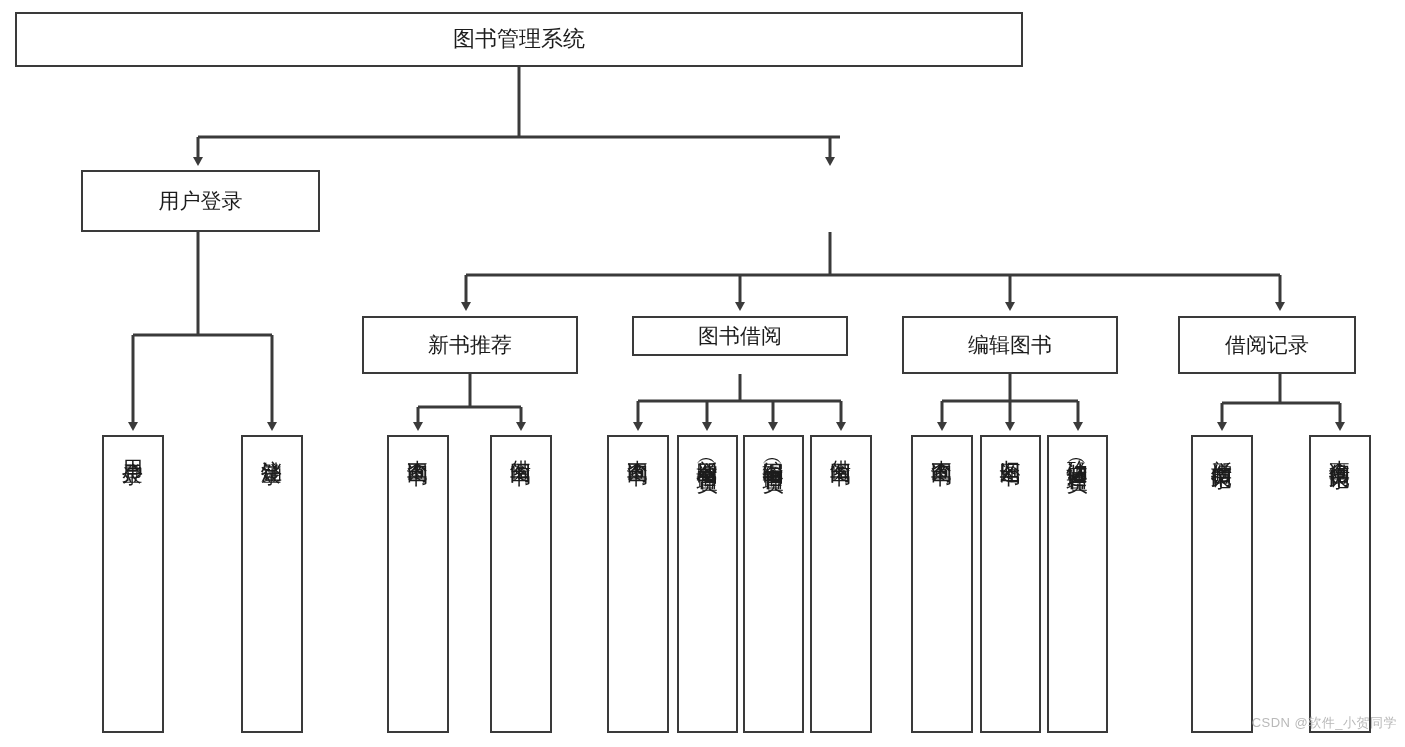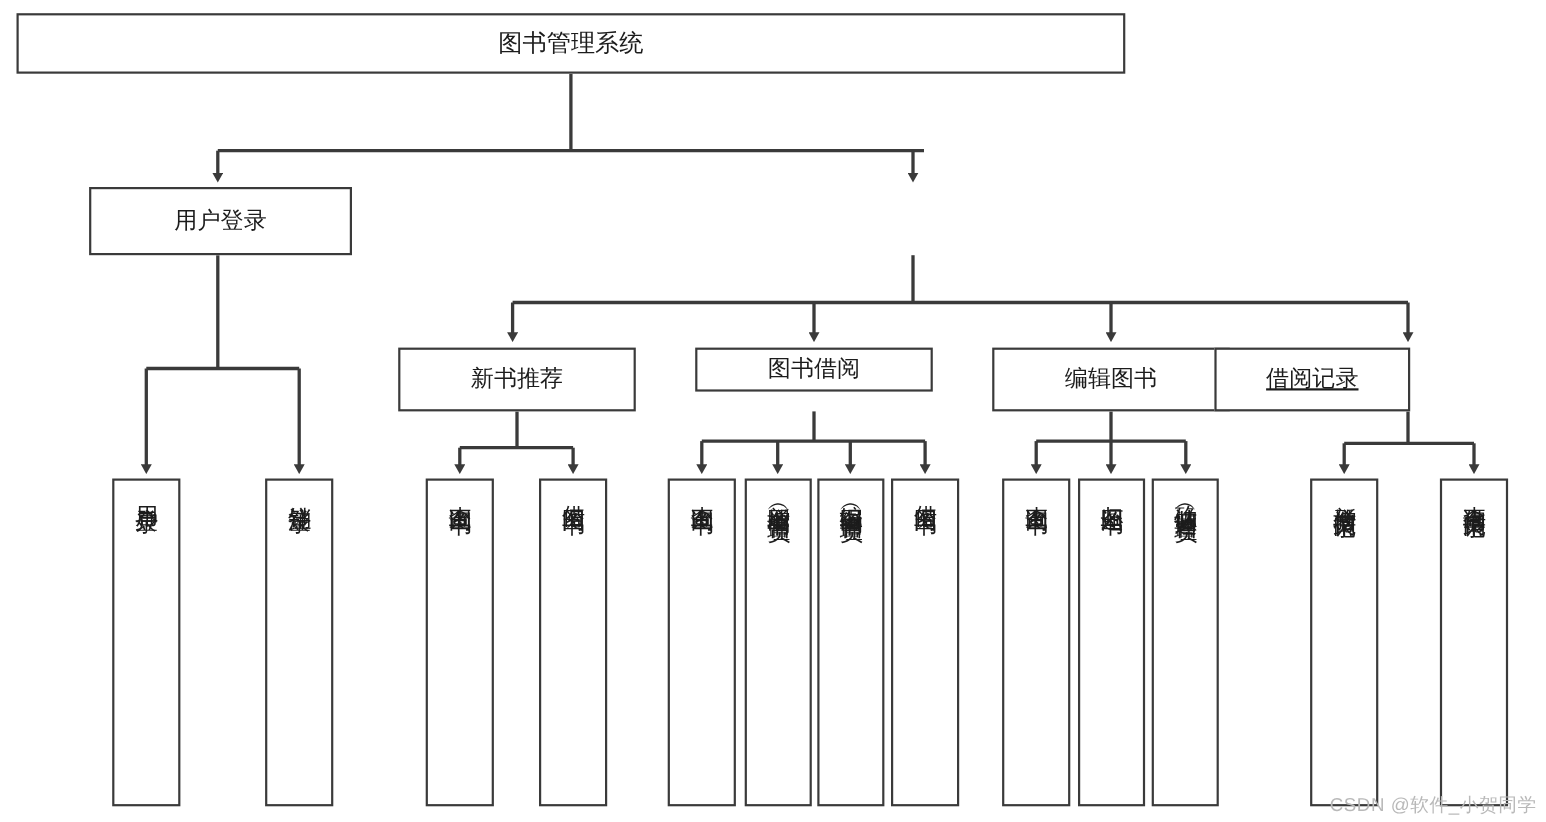--- a/index.html
+++ b/index.html
@@ -58,22 +58,22 @@
     text-orientation: upright;
     font-size: 21px;
     letter-spacing: 2px;
     line-height: 1;
     white-space: nowrap;
     text-align: start;
   }
   .watermark {
     position: absolute;
     right: 8px;
-    bottom: 4px;
-    font-size: 17px;
+    bottom: 15px;
+    font-size: 13px;
     color: #b9b9b9;
     letter-spacing: 0.5px;
     white-space: nowrap;
   }
 </style>
 </head>
 <body>
 
 <div id="canvas">
 
@@ -137,21 +137,21 @@
 
   <div class="node horiz" style="left:362px; top:316px; width:216px; height:58px;">
     <span class="label">新书推荐</span>
   </div>
   <div class="node horiz" style="left:632px; top:316px; width:216px; height:40px;">
     <span class="label">图书借阅</span>
   </div>
   <div class="node horiz" style="left:902px; top:316px; width:216px; height:58px;">
     <span class="label">编辑图书</span>
   </div>
-  <div class="node horiz" style="left:1104px; top:316px; width:178px; height:58px;text-decoration:underline;">
+  <div class="node horiz" style="left:1178px; top:316px; width:178px; height:58px;">
     <span class="label">借阅记录</span>
   </div>
 
   <div class="node vert" style="left:102px; top:435px; width:62px; height:298px;">
     <span class="label">用户登录</span>
   </div>
   <div class="node vert" style="left:241px; top:435px; width:62px; height:298px;">
     <span class="label">注销登录</span>
   </div>
 

